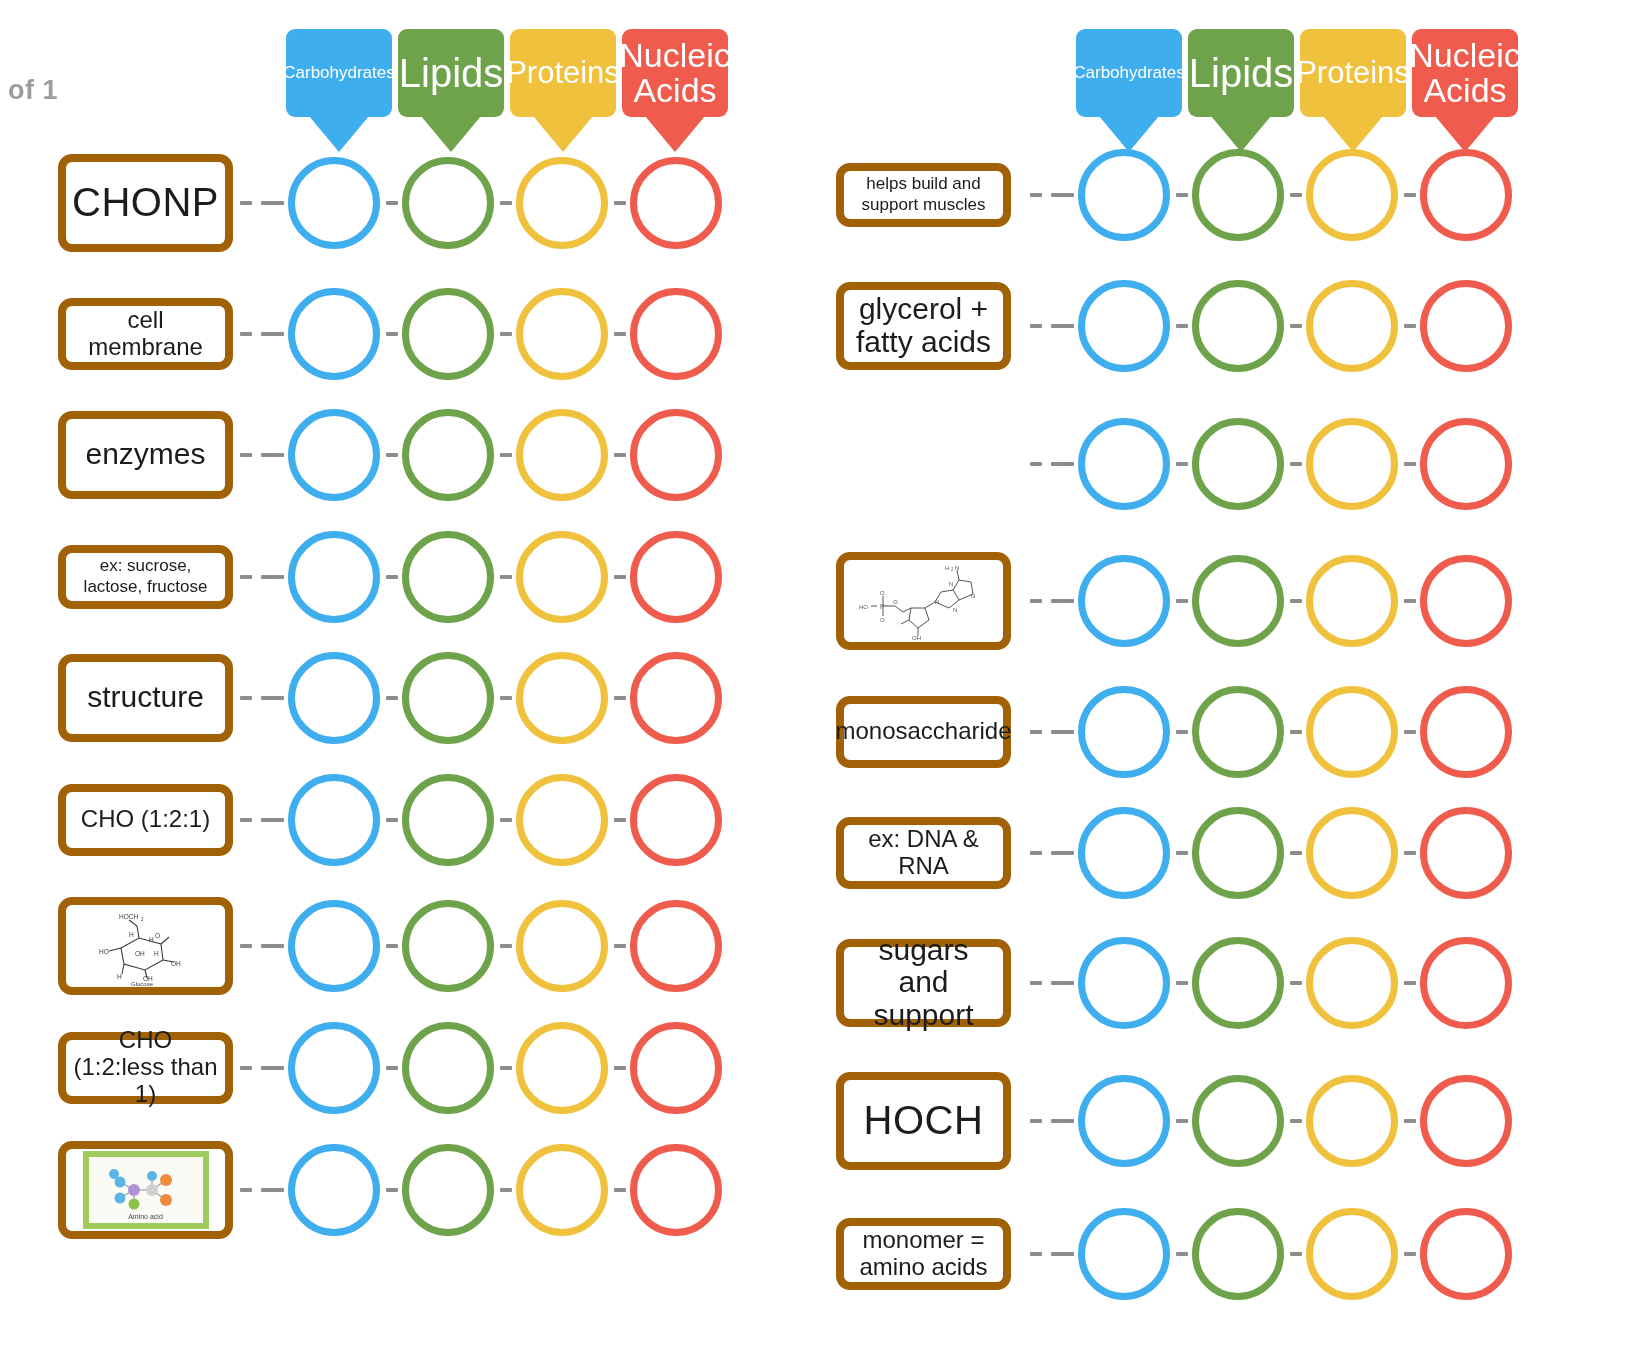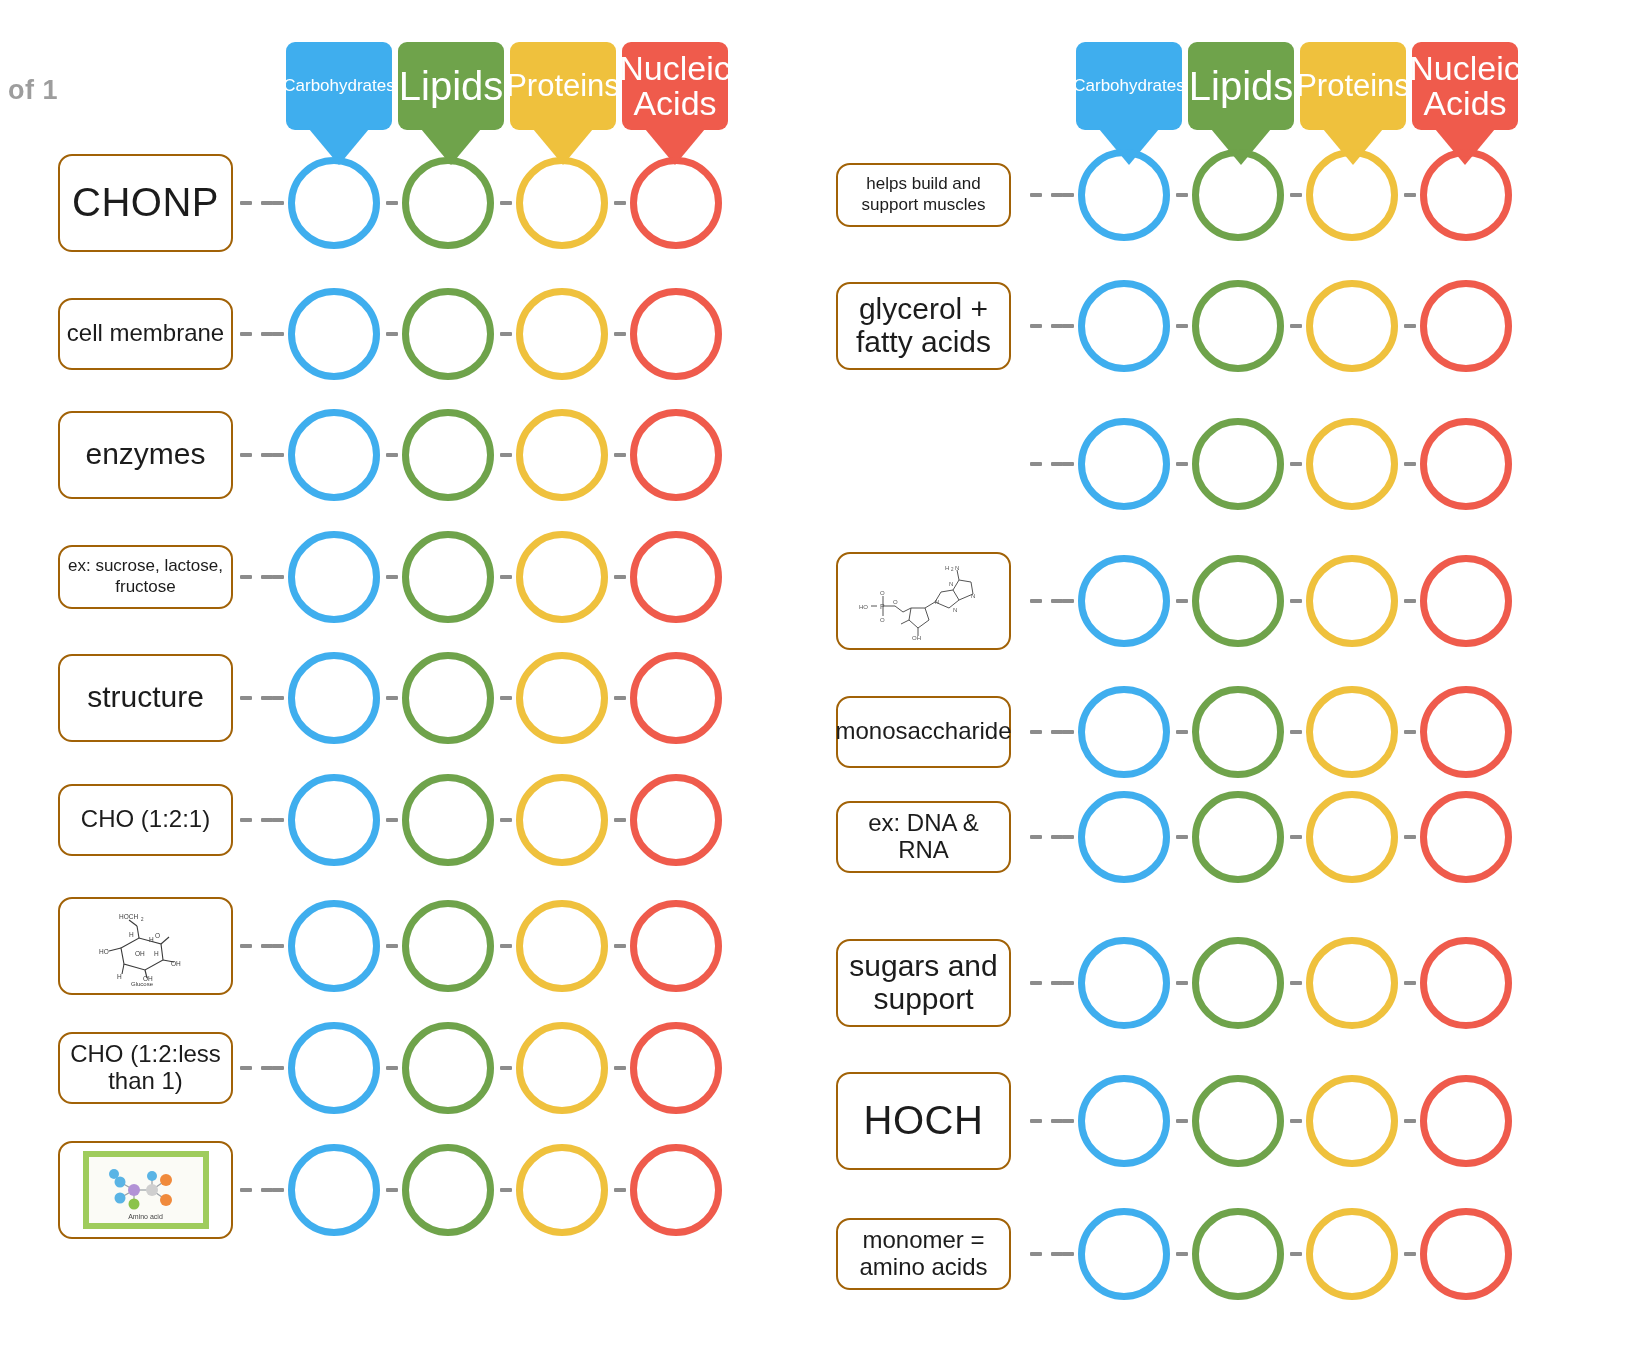--- a/index.html
+++ b/index.html
@@ -43,21 +43,21 @@
   .half { position: absolute; top: 0; width: 790px; height: 1339px; }
   .half.left  { left: 0px; }
   .half.right { left: 790px; }
   .half.right .divider {
     position: absolute; left: 0; top: 0; width: 1px; height: 1339px;
     background: #ffffff;
   }
 
   
   .pins { position: absolute; top: 10px; height: 120px; }
-  .pin { position: absolute; top: 13px; width: 106px; }
+  .pin { position: absolute; top: 0; width: 106px; }
   .pin .body {
     width: 106px; height: 88px; border-radius: 9px;
     display: flex; align-items: center; justify-content: center;
     text-align: center; color: #fff; line-height: 1.02;
     padding: 0 3px;
   }
   .pin .tail {
     width: 0; height: 0; margin: 0 auto;
     border-left: 30px solid transparent;
     border-right: 30px solid transparent;
@@ -69,21 +69,21 @@
   .pin .body.t-pro  { font-size: 31px; }
   .pin .body.t-nuc  { font-size: 34px; }
 
   
   .row { position: absolute; left: 0; width: 790px; height: 121px; }
 
   .label {
     position: absolute; left: 58px; top: 50%;
     transform: translateY(-50%);
     width: 175px;
-    border: 2px solid #a16207;
+    border: 8px solid #a16207;
     border-radius: 14px;
     background: #fff;
     display: flex; align-items: center; justify-content: center;
     text-align: center;
     color: #1c1c1c;
     padding: 8px 6px;
   }
   .label.sz-xl  { font-size: 40px; height: 98px; letter-spacing: .5px; }
   .label.sz-lg  { font-size: 30px; height: 88px; line-height: 1.08; }
   .label.sz-md  { font-size: 24px; height: 72px; line-height: 1.12; }
@@ -604,21 +604,21 @@
             </div>
             <div class="circ c-prot" style="left: 516px; border-color: rgb(239, 193, 61);"></div>
             <div class="dashes" style="left: 500px;">
               <span class="dash"></span>
             </div>
             <div class="circ c-nuc" style="left: 630px; border-color: rgb(239, 91, 76);"></div>
             <div class="dashes" style="left: 614px;">
               <span class="dash"></span>
             </div>
           </div>
-          <div class="row" style="top: 757px;">
+          <div class="row" style="top: 773px;">
             <div class="label sz-md" style="left: 46px;">
               <span>ex: DNA &amp; RNA</span>
             </div>
             <div class="dashes" style="left: 240px;">
               <span class="dash"></span>
               <span class="dash"></span>
             </div>
             <div class="circ c-carb" style="left: 288px; border-color: rgb(63, 174, 238);"></div>
             <div class="dashes" style="left: 272px;">
               <span class="dash"></span>

